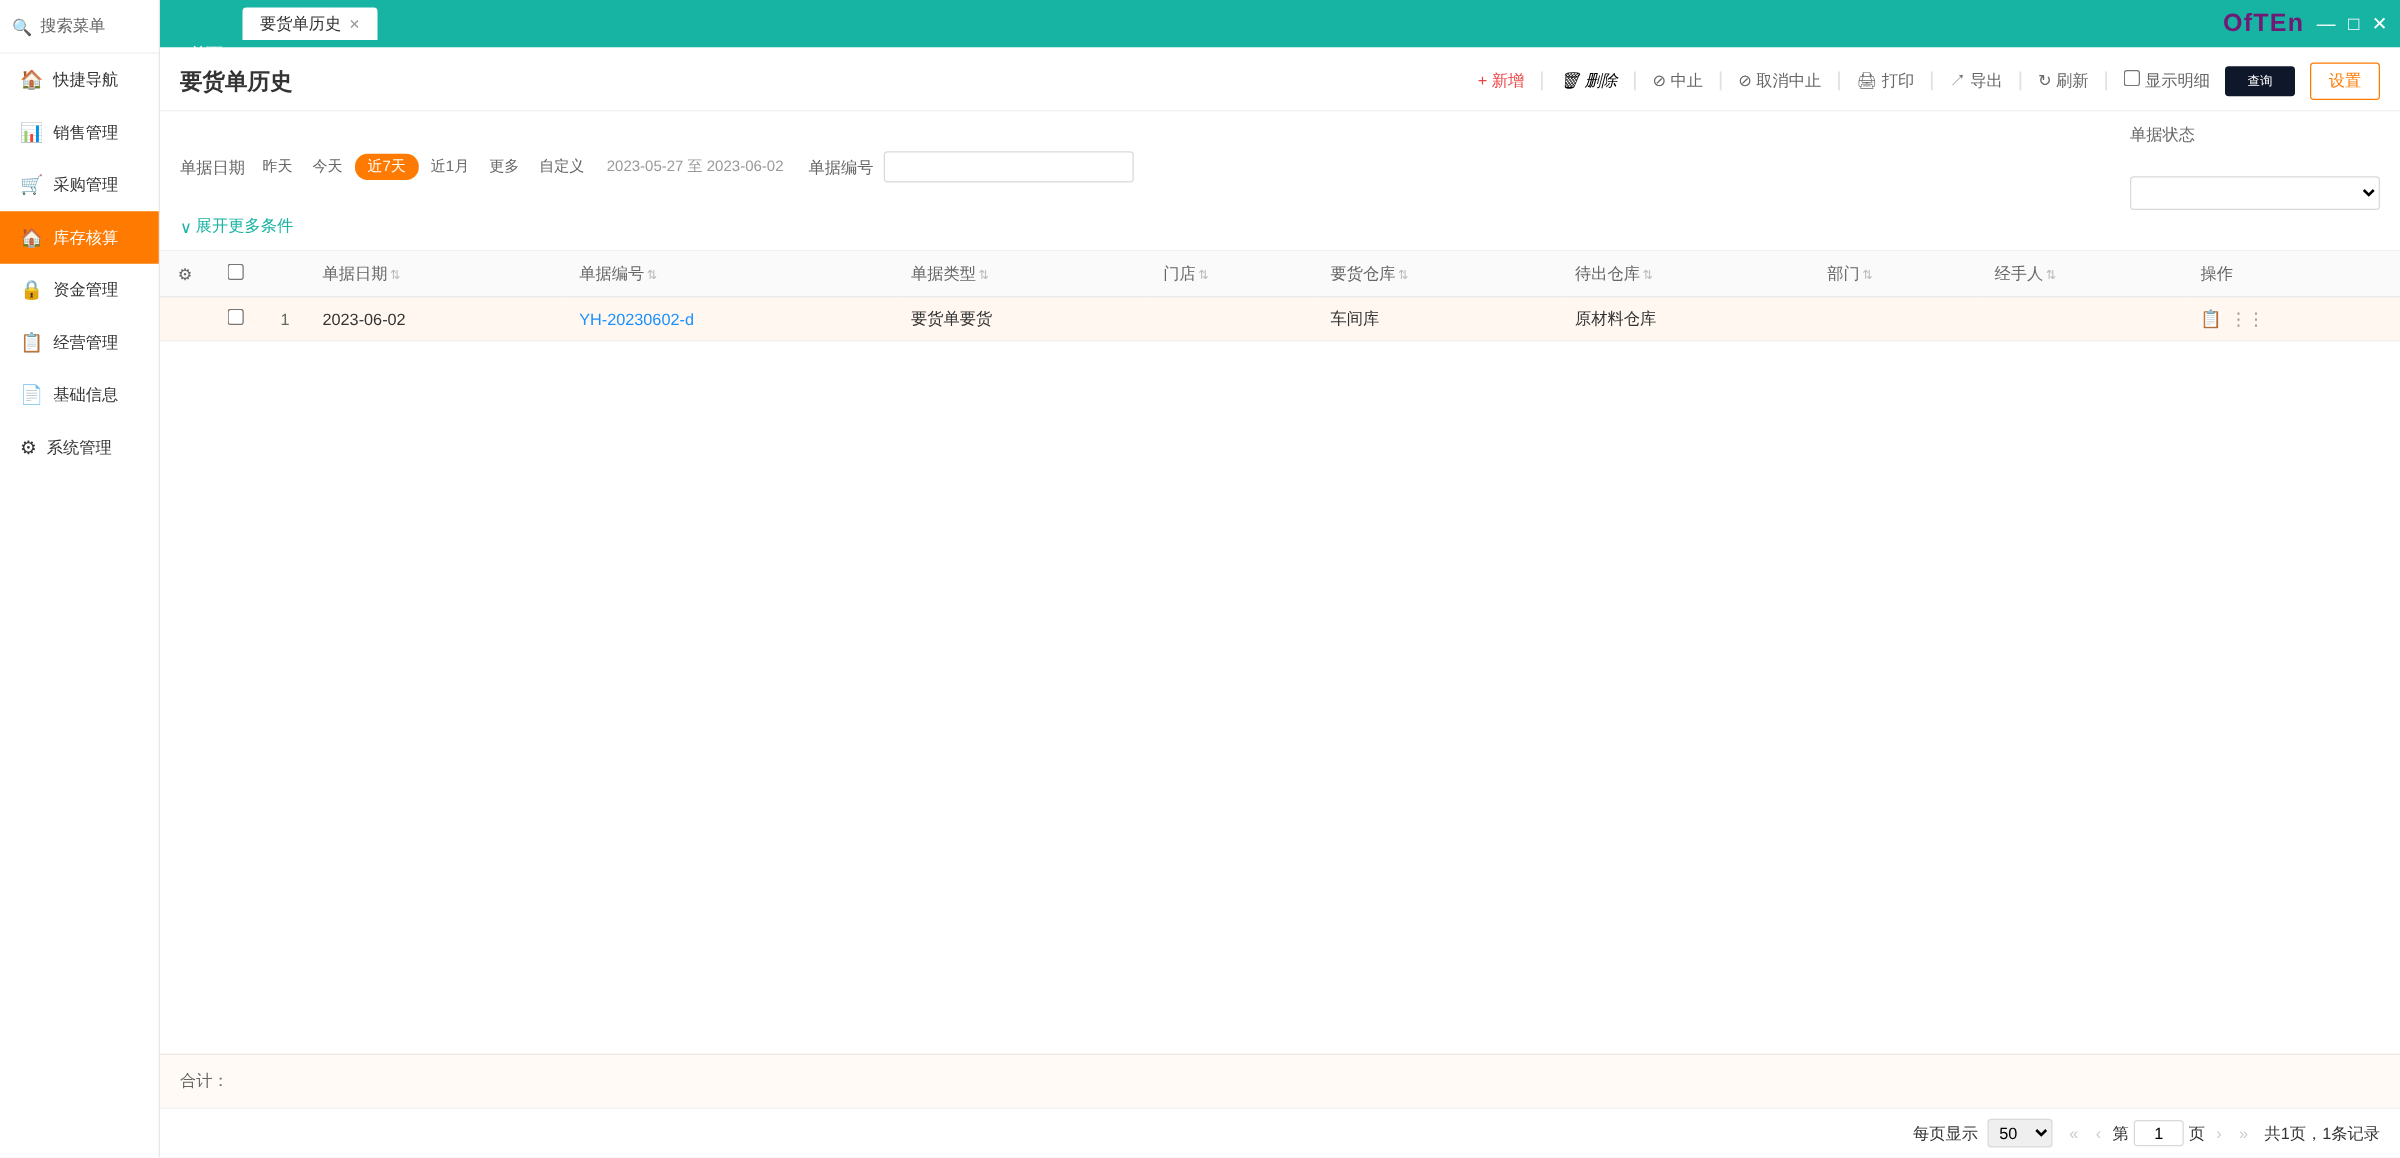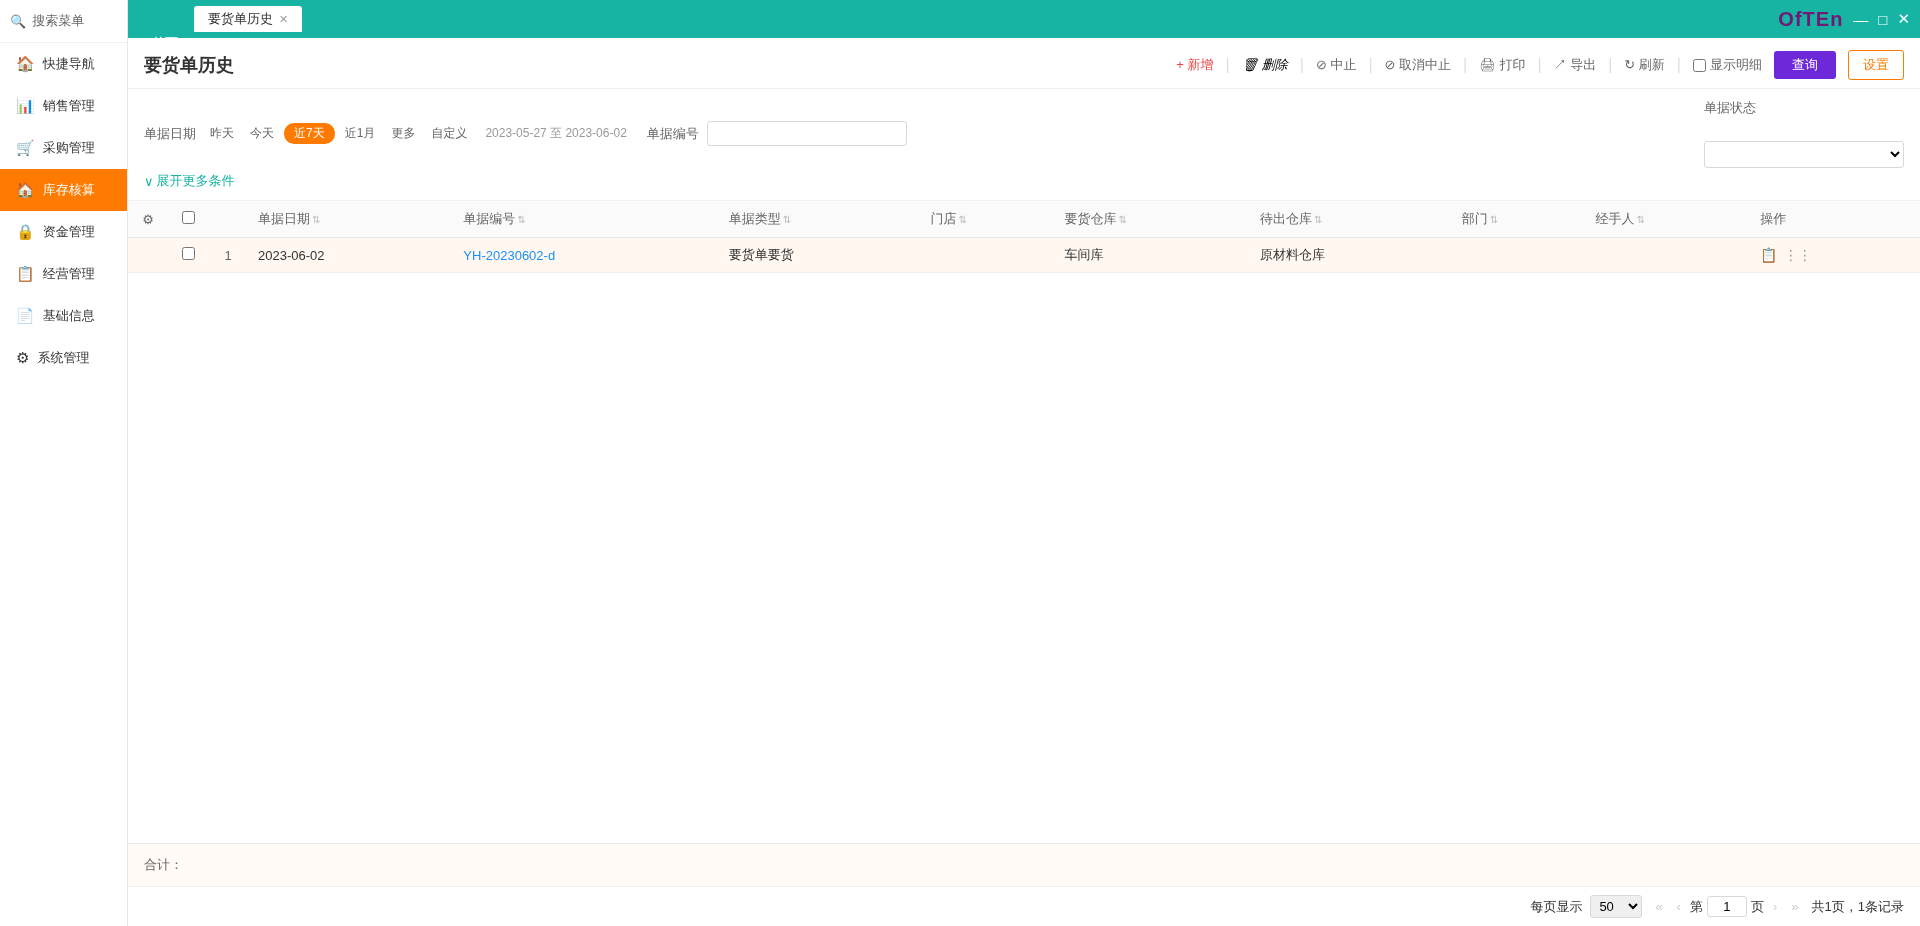--- a/index.html
+++ b/index.html
@@ -113,38 +113,38 @@
       color: #666;
       cursor: pointer;
       font-size: 13px;
     }
     .btn-new {
       color: #ef4444;
       font-weight: 500;
     }
     .btn-delete { color: #000000; font-style: italic; }
     .btn-query {
-      background: #6d28d9;
+      background: #0f172a;
       color: #fff;
       border: none;
       padding: 5px 18px;
       border-radius: 3px;
       cursor: pointer;
-      font-size: 13px;
+      font-size: 10px;
     }
     .btn-settings {
       background: #fff;
       color: #ff7a00;
       border: 1px solid #ff7a00;
       padding: 5px 14px;
       border-radius: 3px;
       cursor: pointer;
       font-size: 13px;
     }
-    .show-detail { display: flex; align-items: center; gap: 4px; font-size: 13px; color: #666; cursor: pointer; }
+    .show-detail { display: flex; align-items: flex-start; gap: 4px; font-size: 13px; color: #666; cursor: pointer; }
 
     
     .filter-area {
       padding: 10px 16px;
       border-bottom: 1px solid #f0f0f0;
       flex-shrink: 0;
     }
     .filter-row {
       display: flex;
       align-items: center;

